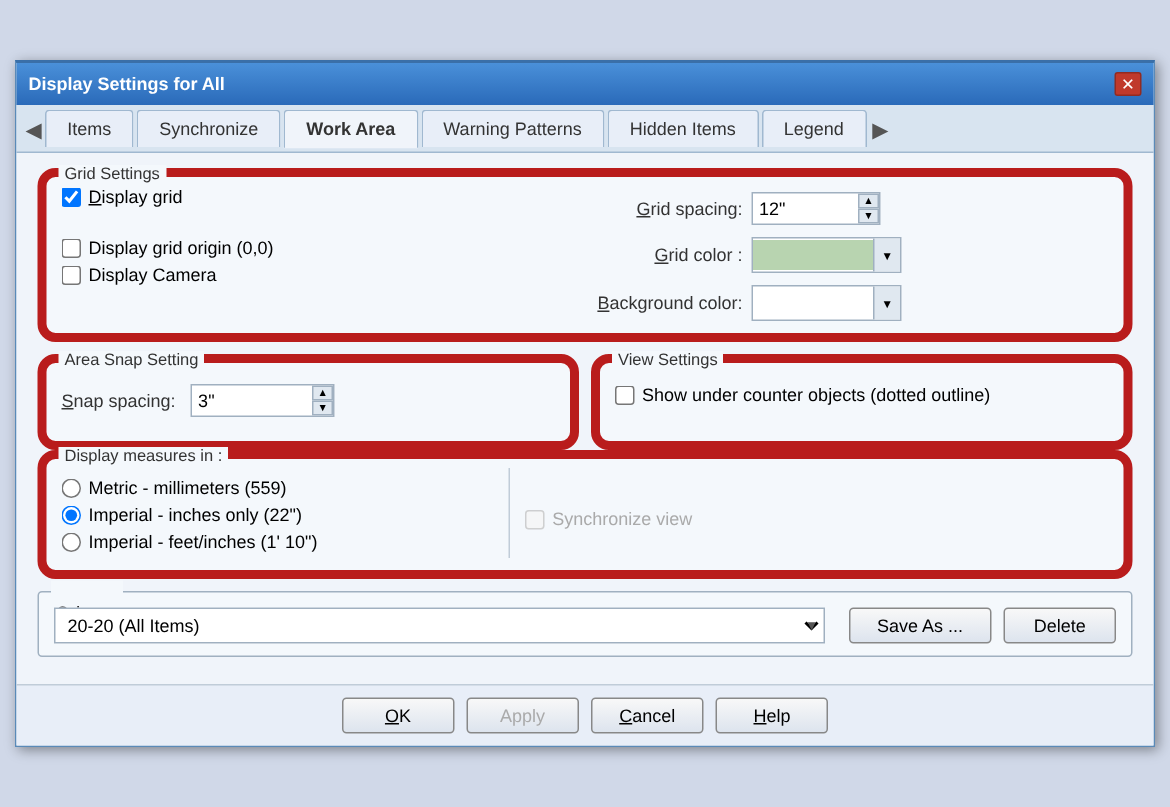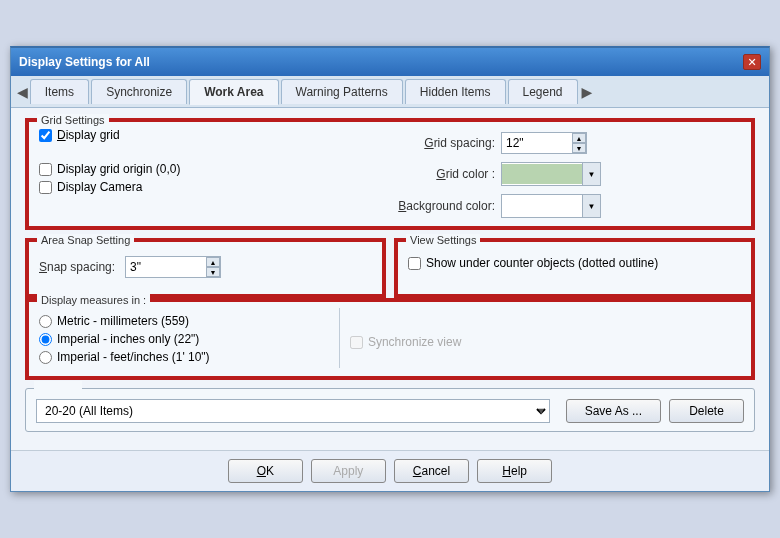--- a/index.html
+++ b/index.html
@@ -79,22 +79,22 @@
       border-bottom: 1px solid #f0f4fa;
       font-weight: bold;
       margin-bottom: -1px;
       z-index: 1;
     }
     .content {
       padding: 10px 14px;
       background: #f0f4fa;
     }
     .group-box {
-      border: 4px solid #b91c1c;
-      border-radius: 0;
+      border: 6px solid #b91c1c;
+      border-radius: 12px;
       margin-bottom: 8px;
       padding: 6px 10px 8px 10px;
       position: relative;
       background: #f4f8fc;
     }
     .group-label {
       position: absolute;
       top: -8px;
       left: 8px;
       background: #f4f8fc;

